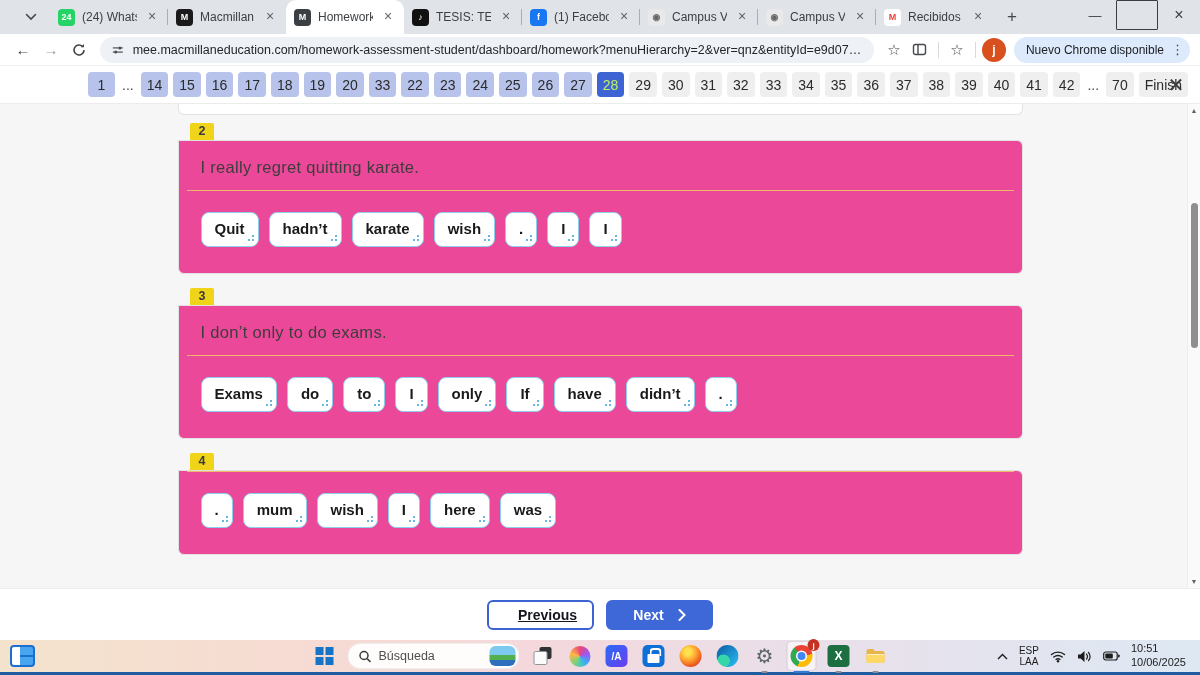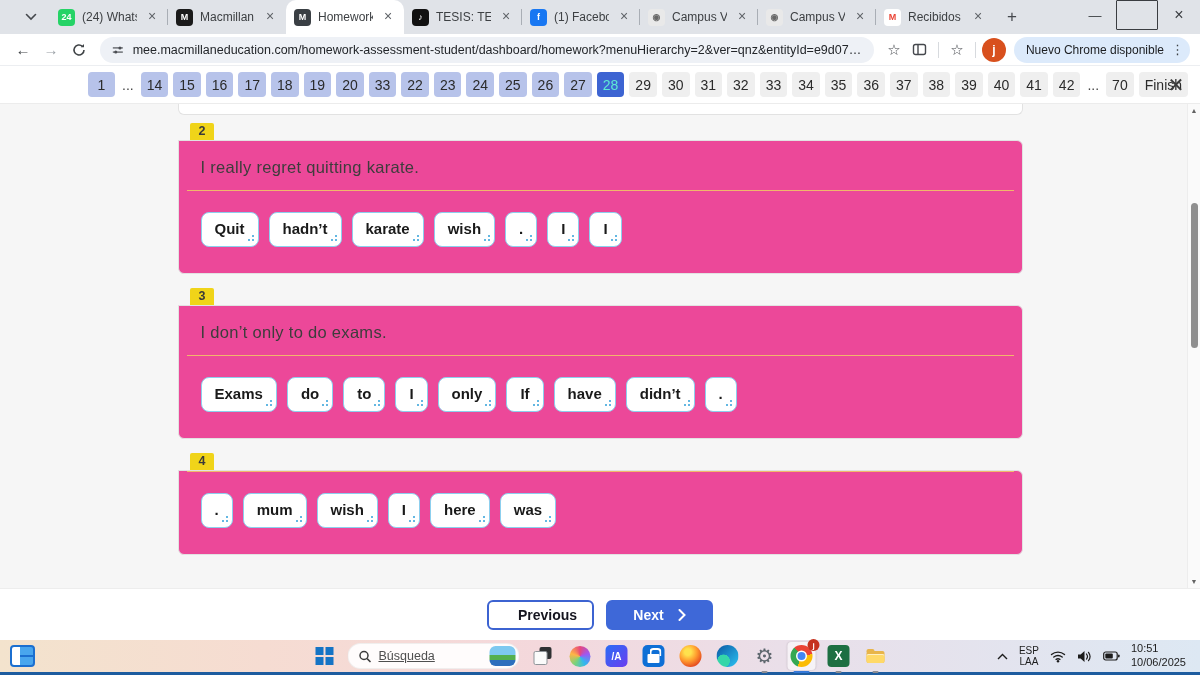--- a/index.html
+++ b/index.html
@@ -29,21 +29,21 @@
   .tb-icon { width:24px; height:24px; display:flex; align-items:center; justify-content:center; font-size:15px; color:#45484d; flex:none; }
   .tb-div { width:1px; height:16px; background:#d7dade; margin:0 4px; flex:none; }
   .avatar { width:24px; height:24px; border-radius:50%; background:#d8501d; color:#fff; font-size:12px; font-weight:bold; display:flex; align-items:center; justify-content:center; flex:none; }
   .update-pill { height:26px; background:#dceafb; border-radius:14px; display:flex; align-items:center; gap:7px; padding:0 6px 0 12px; font-size:12px; color:#1b1d20; margin-left:6px; flex:none; }
   .update-pill .dots { font-size:13px; color:#3c4043; }
 
   
   .pagebar { height:38px; background:#fff; display:flex; align-items:center; gap:5px; padding-left:88px; position:relative; border-bottom:1px solid #ececec; }
   .pg { height:25px; min-width:27px; border:none; border-radius:4px; font-family:inherit; font-size:14px; color:#2b2b2b; display:flex; align-items:center; justify-content:center; padding:0 6px; cursor:pointer; }
   .pg.answered { background:#b7c3ea; }
-  .pg.current  { background:#3d64d2; color:#5eead4; }
+  .pg.current  { background:#3d64d2; color:#bef264; }
   .pg.plain    { background:#efefef; }
   .pg-ellipsis { font-size:14px; color:#444; padding:0 2px; }
   .close-x { position:absolute; right:13px; top:8px; width:22px; height:22px; font-size:20px; color:#3c3c3c; display:flex; align-items:center; justify-content:center; }
 
   
   .content { height:484px; background:#f6f6f6; position:relative; overflow:hidden; }
   .partial-card { width:845px; margin:0 auto; height:11px; background:#fff; border:1px solid #e2e2e2; border-top:none; border-radius:0 0 6px 6px; }
   .qblock { width:845px; margin:6px auto 0; }
   .qblock + .qblock { margin-top:12px; }
   .badge { display:inline-block; margin-left:12px; background:#f0d419; color:#3a3a39; font-size:12.5px; font-weight:bold; padding:1px 9px 2px; border-radius:2px 2px 0 0; }
@@ -57,36 +57,36 @@
 
   
   .vscroll { position:absolute; top:0; right:0; width:13px; height:100%; background:#fafafa; border-left:1px solid #ededed; }
   .vs-arrow { position:absolute; left:0; width:100%; text-align:center; font-size:7px; color:#636363; }
   .vs-up { top:3px; } .vs-down { bottom:3px; }
   .vs-thumb { position:absolute; top:99px; left:2.5px; width:7px; height:145px; background:#8f8f8f; border-radius:5px; }
 
   
   .footerbar { height:52px; background:#fff; border-top:1px solid #ededed; display:flex; align-items:center; justify-content:center; gap:12px; }
   .btn { height:30px; border-radius:6px; display:flex; align-items:center; justify-content:center; gap:14px; font-size:14px; font-weight:bold; font-family:inherit; cursor:pointer; padding:0 17px; }
-  .btn-prev { background:#fff; border:2px solid #3c63d1; color:#15151f; width:107px; }
+  .btn-prev { background:#fff; border:2px solid #3c63d1; color:#15151f; width:107px;text-decoration:underline; }
   .btn-next { background:#3e68d8; border:2px solid #3e68d8; color:#fff; width:107px; }
 
   
   .taskbar { height:35px; background:linear-gradient(90deg,#f3e3cd 0%,#f6dcd2 22%,#f4d8dc 45%,#eadfe9 65%,#dde8f3 100%); border-bottom:3px solid #1d5c9f; display:flex; align-items:center; padding:0 10px; position:relative; }
   .widgets-icon { width:25px; height:22px; border-radius:4px; background:linear-gradient(90deg,#ffffff 0 38%,#49a6ee 38% 100%); border:2.5px solid #1b6fd0; position:relative; flex:none; }
   .widgets-icon::after { content:""; position:absolute; right:0; top:45%; left:38%; height:2px; background:#1b6fd0; }
   .tb-center { position:absolute; left:50%; transform:translateX(-50%); display:flex; align-items:center; gap:9px; height:100%; }
   .tb-wrap { width:28px; height:28px; position:relative; display:flex; align-items:center; justify-content:center; border-radius:4px; flex:none; }
   .tb-wrap.active { background:rgba(255,255,255,.6); box-shadow:0 0 2px rgba(0,0,0,.15); }
   .dash { position:absolute; bottom:-3px; left:50%; transform:translateX(-50%); width:6px; height:2.5px; border-radius:2px; background:#8d8d92; }
   .active .dash, .dash.active-dash { width:16px; background:#3478d8; }
   .tb { width:24px; height:24px; position:relative; display:flex; align-items:center; justify-content:center; }
   .tb-start::before { content:""; position:absolute; width:8px; height:8px; background:#1574c5; left:3px; top:3px; box-shadow:10px 0 #1574c5, 0 10px #1574c5, 10px 10px #1574c5; }
   .search-pill { height:26px; width:172px; background:rgba(255,255,255,.92); border:1px solid rgba(0,0,0,.06); border-radius:13px; display:flex; align-items:center; gap:7px; padding:0 3px 0 10px; flex:none; }
-  .search-pill .ph { flex:1; font-size:12.5px; color:#4f4f4f;text-decoration:underline; }
+  .search-pill .ph { flex:1; font-size:12.5px; color:#4f4f4f; }
   .search-visual { width:26px; height:20px; border-radius:6px; background:linear-gradient(180deg,#7ec9f0 0 45%,#54b04e 45% 68%,#2d6fbd 68%); flex:none; }
   .tb-taskview::before { content:""; position:absolute; width:12px; height:12px; background:#2f3133; border-radius:2px; right:3px; top:3px; }
   .tb-taskview::after { content:""; position:absolute; width:12px; height:12px; background:#fbfbfb; border:1px solid #8f9499; border-radius:2px; left:3px; bottom:3px; }
   .tb-copilot { width:21px; height:21px; border-radius:50%; background:conic-gradient(#e8467c,#9b59f5,#31b7f0,#7ad37a,#ffb546,#e8467c); }
   .tb-macmillan-app { width:22px; height:22px; border-radius:5px; background:linear-gradient(135deg,#2a6df5,#6b3df0); color:#fff; font-size:10px; font-weight:bold; }
   .tb-store { width:22px; height:22px; border-radius:5px; background:#0e6fd6; }
   .tb-store::after { content:""; position:absolute; width:12px; height:9px; border-radius:1px; background:#fff; left:5px; bottom:4px; }
   .tb-store::before { content:""; position:absolute; width:8px; height:6px; border:2px solid #fff; border-bottom:none; border-radius:4px 4px 0 0; left:7px; top:3px; }
   .tb-firefox { width:22px; height:22px; border-radius:50%; background:radial-gradient(circle at 38% 32%,#ffe14d 0 16%,#ff9a2e 45%,#e3451f 78%,#b5236f 100%); }
   .tb-edge { width:22px; height:22px; border-radius:50%; background:radial-gradient(circle at 32% 72%,#35d6a9 0 28%,rgba(0,0,0,0) 30%),linear-gradient(135deg,#0c59a4,#2bc3f2); }

